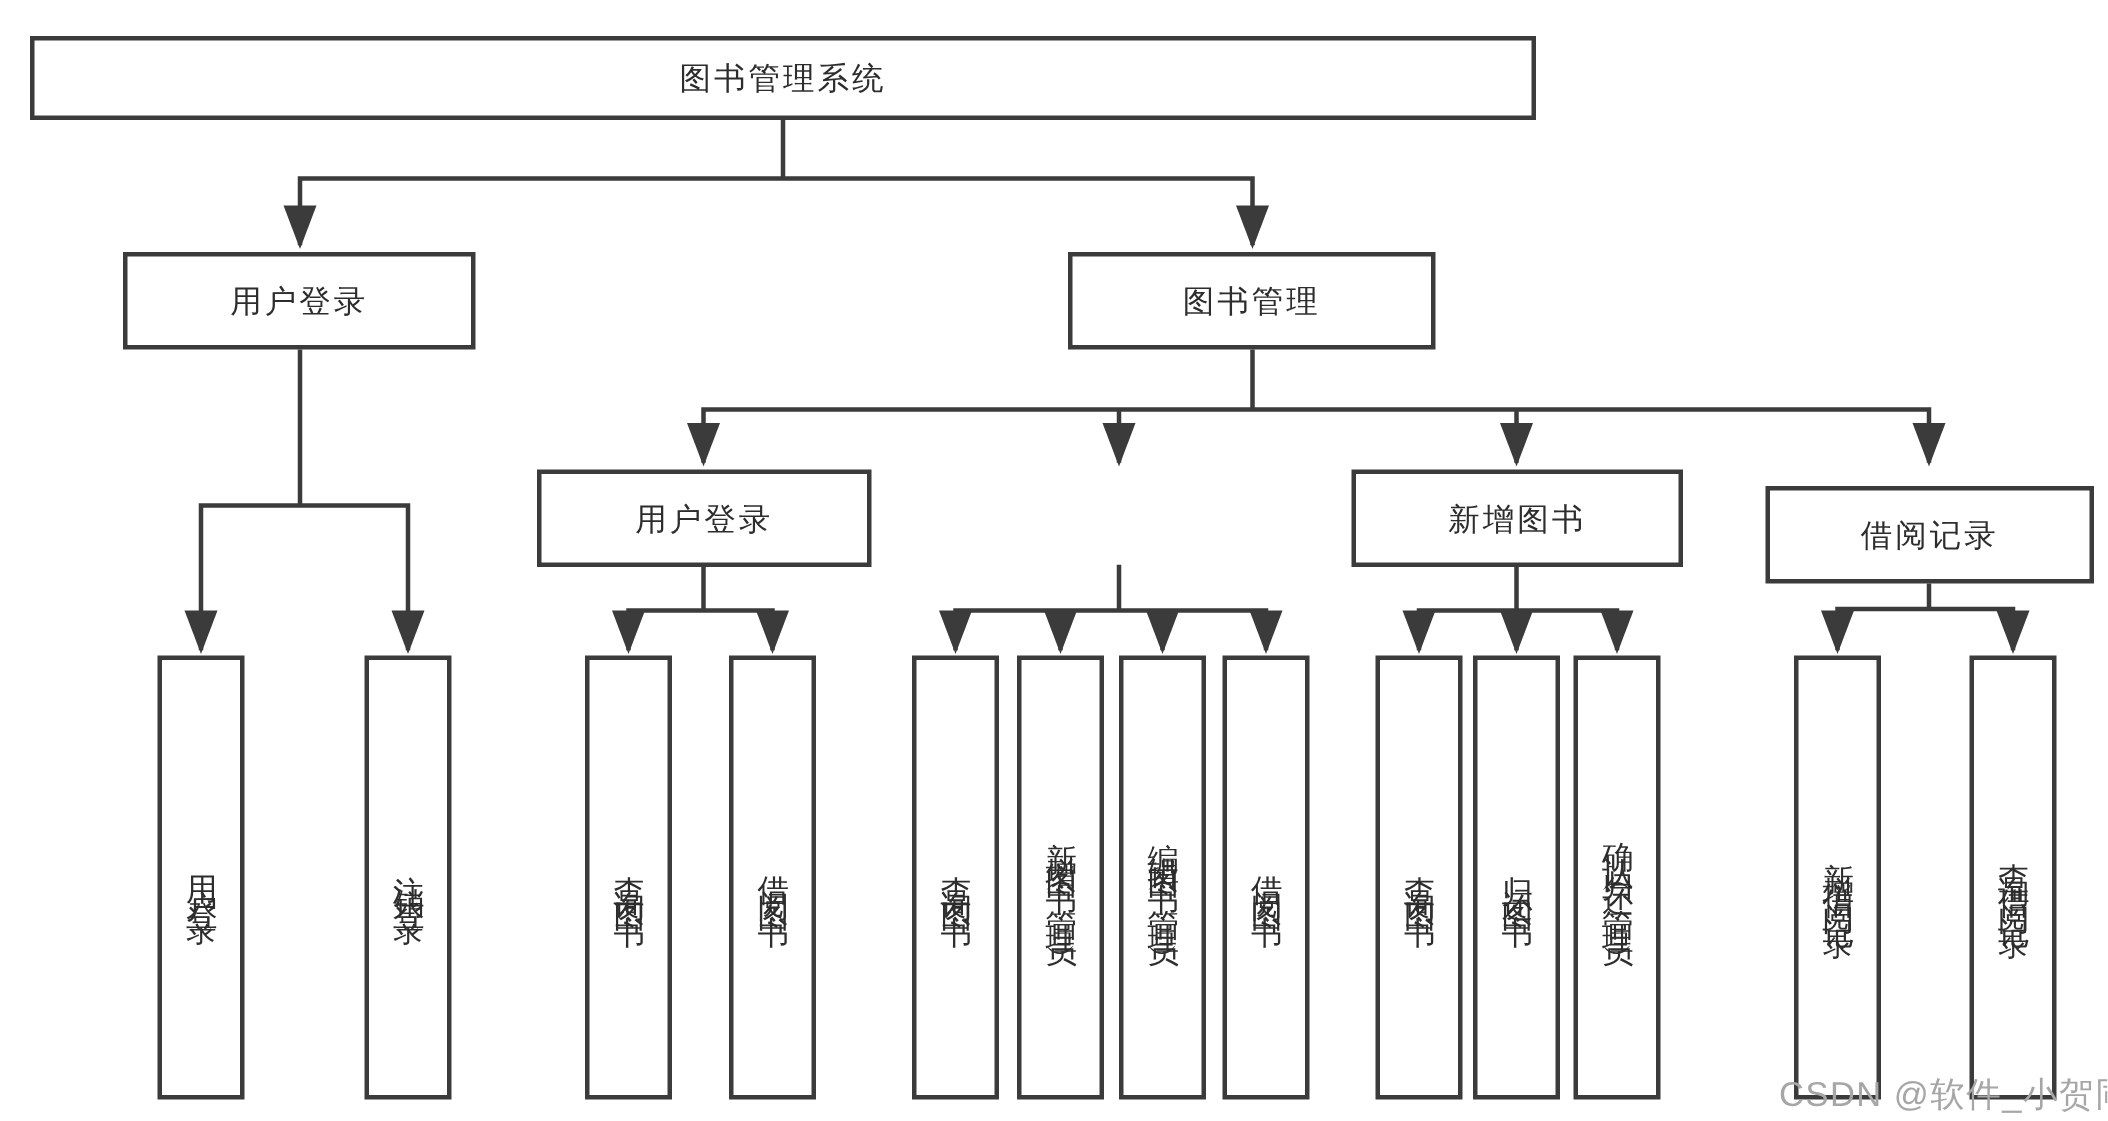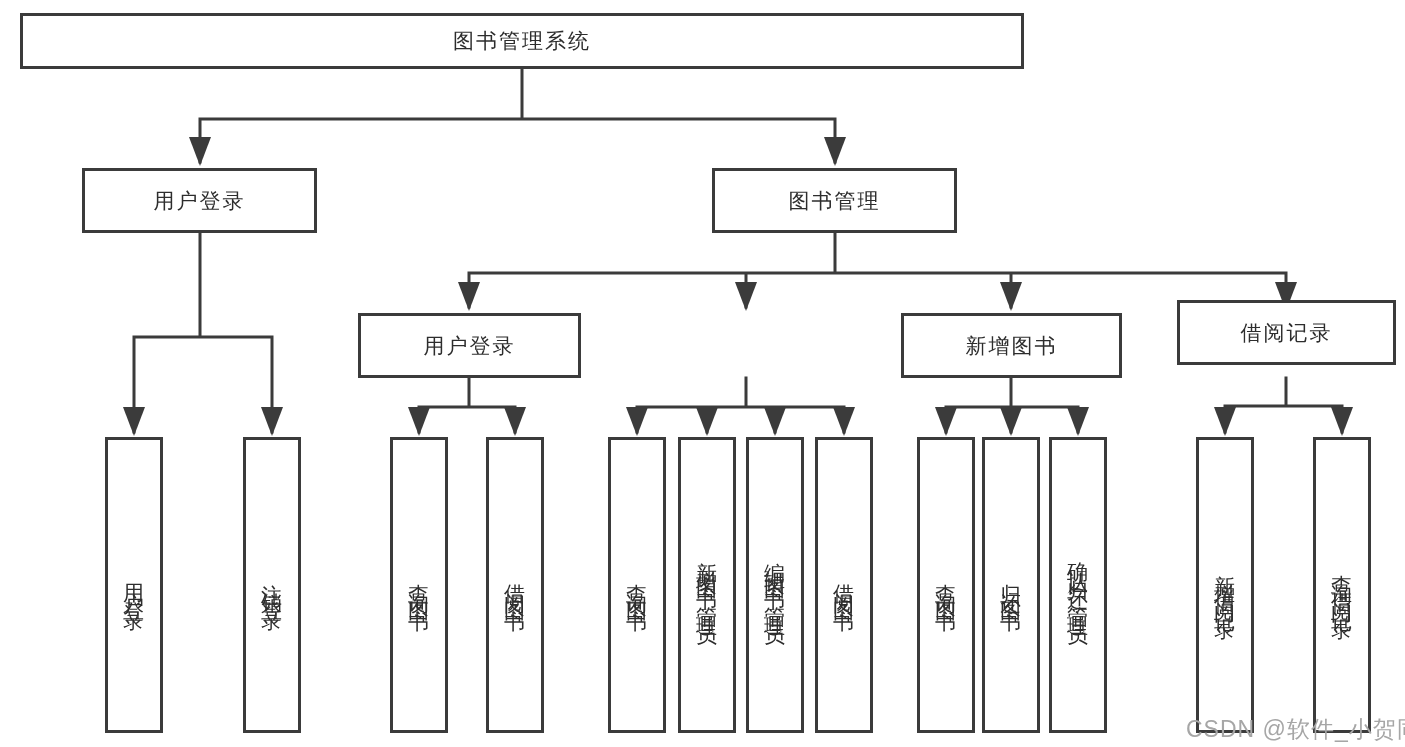--- a/index.html
+++ b/index.html
@@ -95,28 +95,28 @@
 
       <polygon points="935,407 957,407 946,436"></polygon>
       <polygon points="1000,407 1022,407 1011,436"></polygon>
       <polygon points="1067,407 1089,407 1078,436"></polygon>
 
       <polygon points="1214,407 1236,407 1225,436"></polygon>
       <polygon points="1331,407 1353,407 1342,436"></polygon>
     </g>
   </svg>
 
-  <div class="node h-node" style="left:20px; top:13px; width:1004px; height:56px;">图书管理系统</div>
+  <div class="node h-node" style="left:20px; top:24px; width:1004px; height:56px;">图书管理系统</div>
 
   <div class="node h-node" style="left:82px; top:168px; width:235px; height:65px;">用户登录</div>
   <div class="node h-node" style="left:712px; top:168px; width:245px; height:65px;font-family:Liberation Mono, monospace;">图书管理</div>
 
   <div class="node h-node" style="left:358px; top:313px; width:223px; height:65px;">用户登录</div>
   <div class="node h-node" style="left:901px; top:313px; width:221px; height:65px;">新增图书</div>
-  <div class="node h-node" style="left:1177px; top:300px; width:219px; height:65px;">借阅记录</div>
+  <div class="node h-node" style="left:1177px; top:324px; width:219px; height:65px;">借阅记录</div>
 
   <div class="node v-node" style="left:105px; top:437px; width:58px; height:296px;">用户登录</div>
   <div class="node v-node" style="left:243px; top:437px; width:58px; height:296px;">注销登录</div>
 
   <div class="node v-node" style="left:390px; top:437px; width:58px; height:296px;">查询图书</div>
   <div class="node v-node" style="left:486px; top:437px; width:58px; height:296px;">借阅图书</div>
 
   <div class="node v-node" style="left:608px; top:437px; width:58px; height:296px;">查询图书</div>
   <div class="node v-node" style="left:678px; top:437px; width:58px; height:296px;">新增图书（管理员）</div>
   <div class="node v-node" style="left:746px; top:437px; width:58px; height:296px;">编辑图书（管理员）</div>

